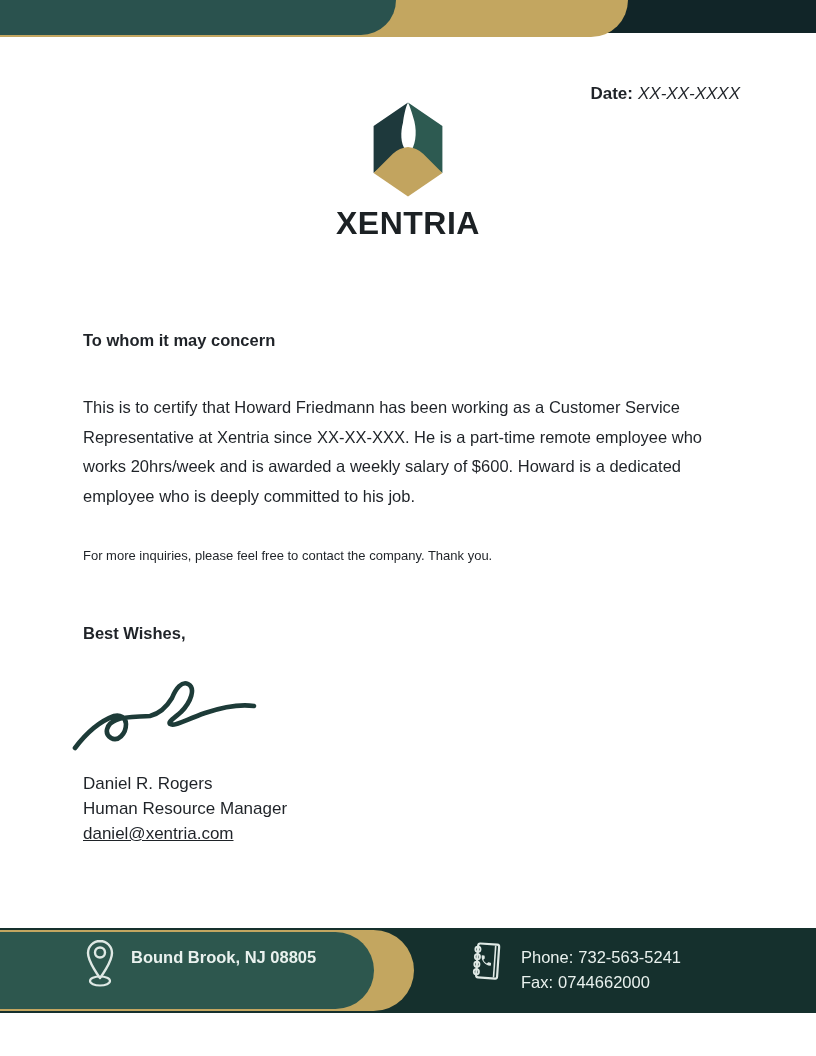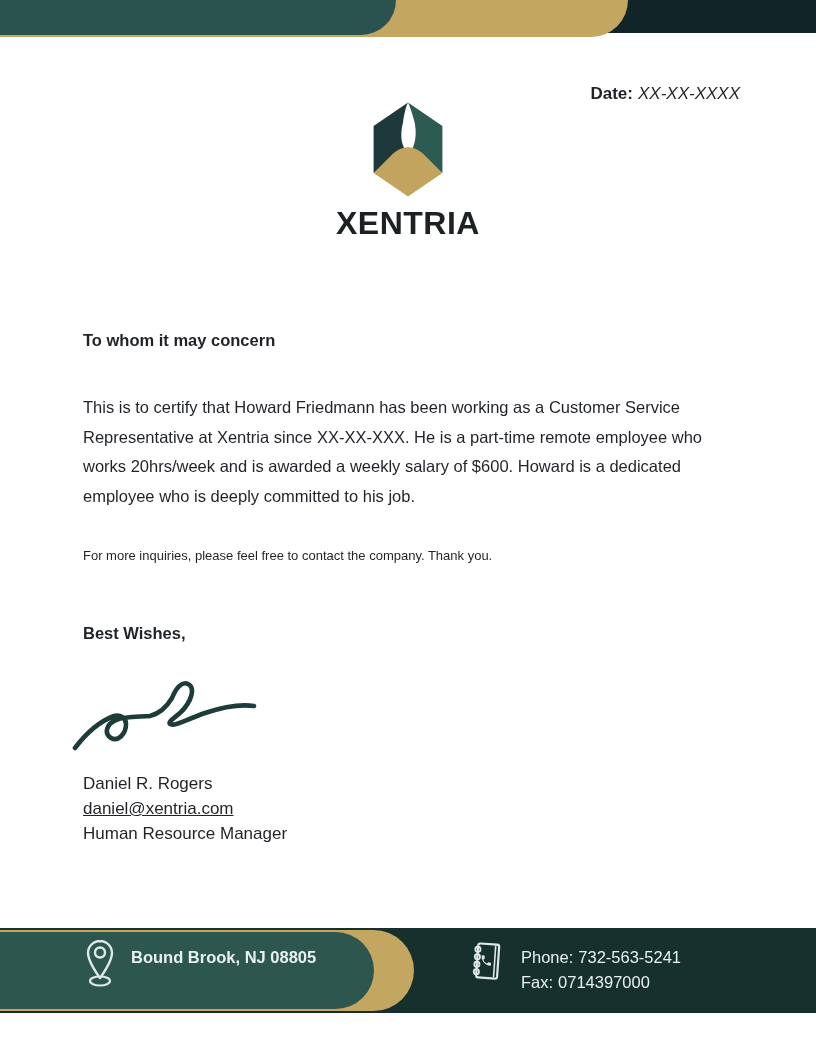--- a/index.html
+++ b/index.html
@@ -86,22 +86,22 @@
            C88,42 96,36 102,26
            C106,16 112,9 118,12
            C126,16 121,30 111,40
            C103,47 98,50 100,52
            C104,55 115,48 135,41
            C150,36 170,32 184,34" fill="none" stroke="#1d3b38" stroke-width="4.6" stroke-linecap="round" stroke-linejoin="round"></path>
 </svg>
 
 <div class="signer">
   <div class="name">Daniel R. Rogers</div>
+  <div>Human Resource Manager</div>
   <div><a class="email">daniel@xentria.com</a></div>
-  <div>Human Resource Manager</div>
 </div>
 
 <div class="footer">
   <div class="footer-gold"></div>
   <div class="footer-teal"></div>
 
   <svg class="addr-icon" width="32" height="52" viewBox="0 0 32 52" xmlns="http://www.w3.org/2000/svg">
     <ellipse cx="16" cy="43" rx="10" ry="4.5" fill="none" stroke="#dfe9e5" stroke-width="2.2"></ellipse>
     <path d="M16,3 C9.4,3 4,8.4 4,15 C4,24 16,40 16,40 C16,40 28,24 28,15 C28,8.4 22.6,3 16,3 Z" fill="#2d574e" stroke="#dfe9e5" stroke-width="2.4" stroke-linejoin="round"></path>
     <circle cx="16" cy="14.5" r="5" fill="none" stroke="#dfe9e5" stroke-width="2.4"></circle>
@@ -123,16 +123,16 @@
         <path d="M6.62 10.79c1.44 2.83 3.76 5.14 6.59 6.59l2.2-2.21c.27-.27.67-.36 1.02-.24 1.12.37 2.33.57 3.57.57.55 0 1 .45 1 1V20c0 .55-.45 1-1 1-9.39 0-17-7.61-17-17 0-.55.45-1 1-1h3.5c.55 0 1 .45 1 1 0 1.25.2 2.45.57 3.57.11.35.03.74-.25 1.02l-2.2 2.2z" fill="#dfe9e5"></path>
       </g>
     </g>
   </svg>
 
   <div class="phone-block footer-text">
     <div>
       <span class="lbl">Phone:</span><span class="val">732-563-5241</span>
     </div>
     <div>
-      <span class="lbl">Fax:</span><span class="val">0714397000</span>
+      <span class="lbl">Fax:</span><span class="val">0744662000</span>
     </div>
   </div>
 </div>
 
 </body></html>

